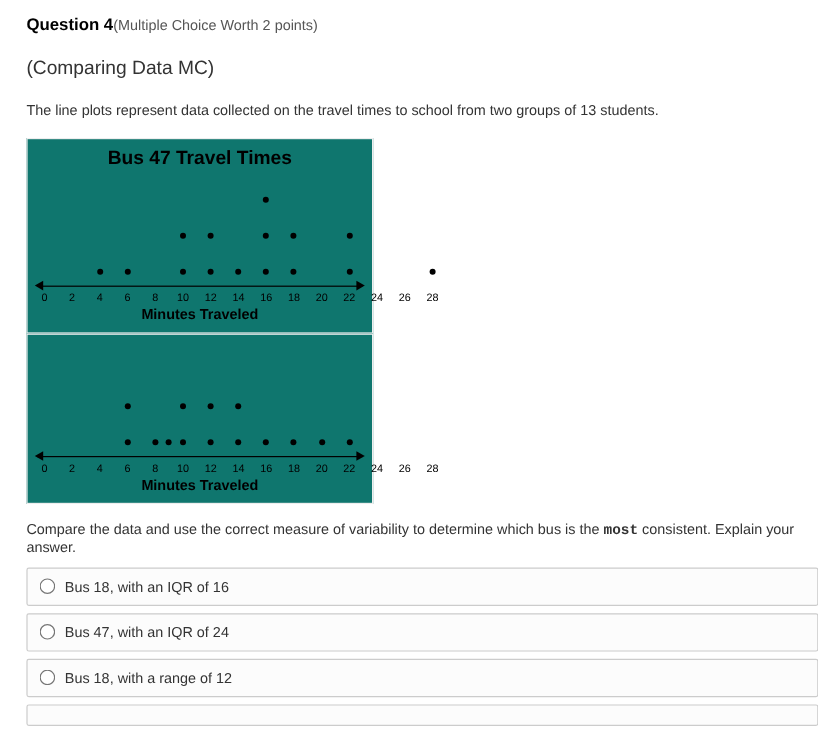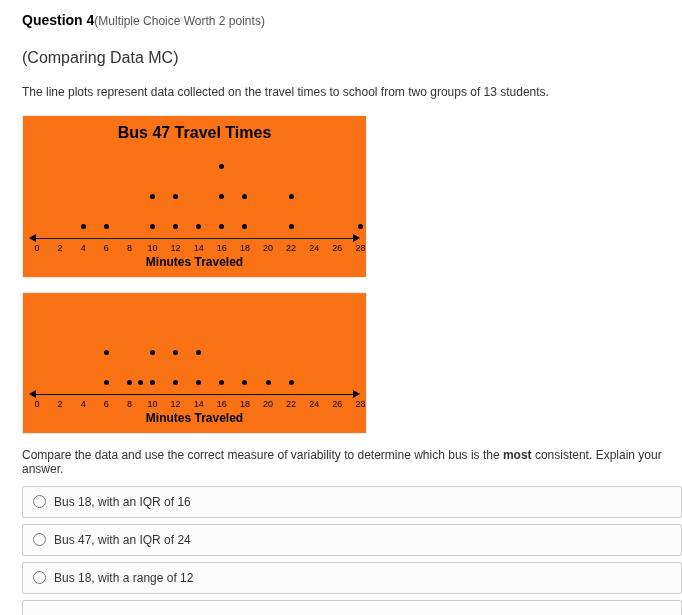--- a/index.html
+++ b/index.html
@@ -11,24 +11,23 @@
       padding: 12px 0 12px 22px;
       width: 682px;
     }
     .header { margin-bottom: 21px; }
     .qnum { font-weight: bold; font-size: 14px; color: #000; }
     .worth { font-size: 12px; color: #555; }
     .subtitle { font-size: 16px; color: #333; margin-bottom: 18px; }
     .intro { font-size: 12px; color: #333; margin-bottom: 16px; }
 
     .chart-box {
-      width: 345px;
-      background: #f97316;
+      width: 289px;
+      background: #0f766e;
       border: 1px solid #eee;
-      margin-bottom: 14px;
     }
     .chart-title {
       font-family: "Comic Sans MS", cursive, sans-serif;
       font-weight: bold;
       font-size: 16px;
       text-align: center;
       margin-top: 8px;
       color: #000;
     }
     .plot-area {
@@ -68,21 +67,21 @@
       font-family: "Comic Sans MS", cursive, sans-serif;
       font-weight: bold;
       font-size: 12px;
       text-align: center;
       padding-bottom: 8px;
       margin-top: -2px;
       color: #000;
     }
 
     .prompt { font-size: 12px; color: #333; margin: 14px 0 10px; }
-    .prompt .emph { font-weight: bold; }
+    .prompt .emph { font-weight: bold; font-family: Liberation Mono, monospace; }
 
     .opt-row {
       border: 1px solid #ccc;
       background: #fcfcfc;
       padding: 8px 10px;
       margin-bottom: 6px;
       border-radius: 2px;
       display: flex;
       gap: 8px;
       font-size: 12px;

